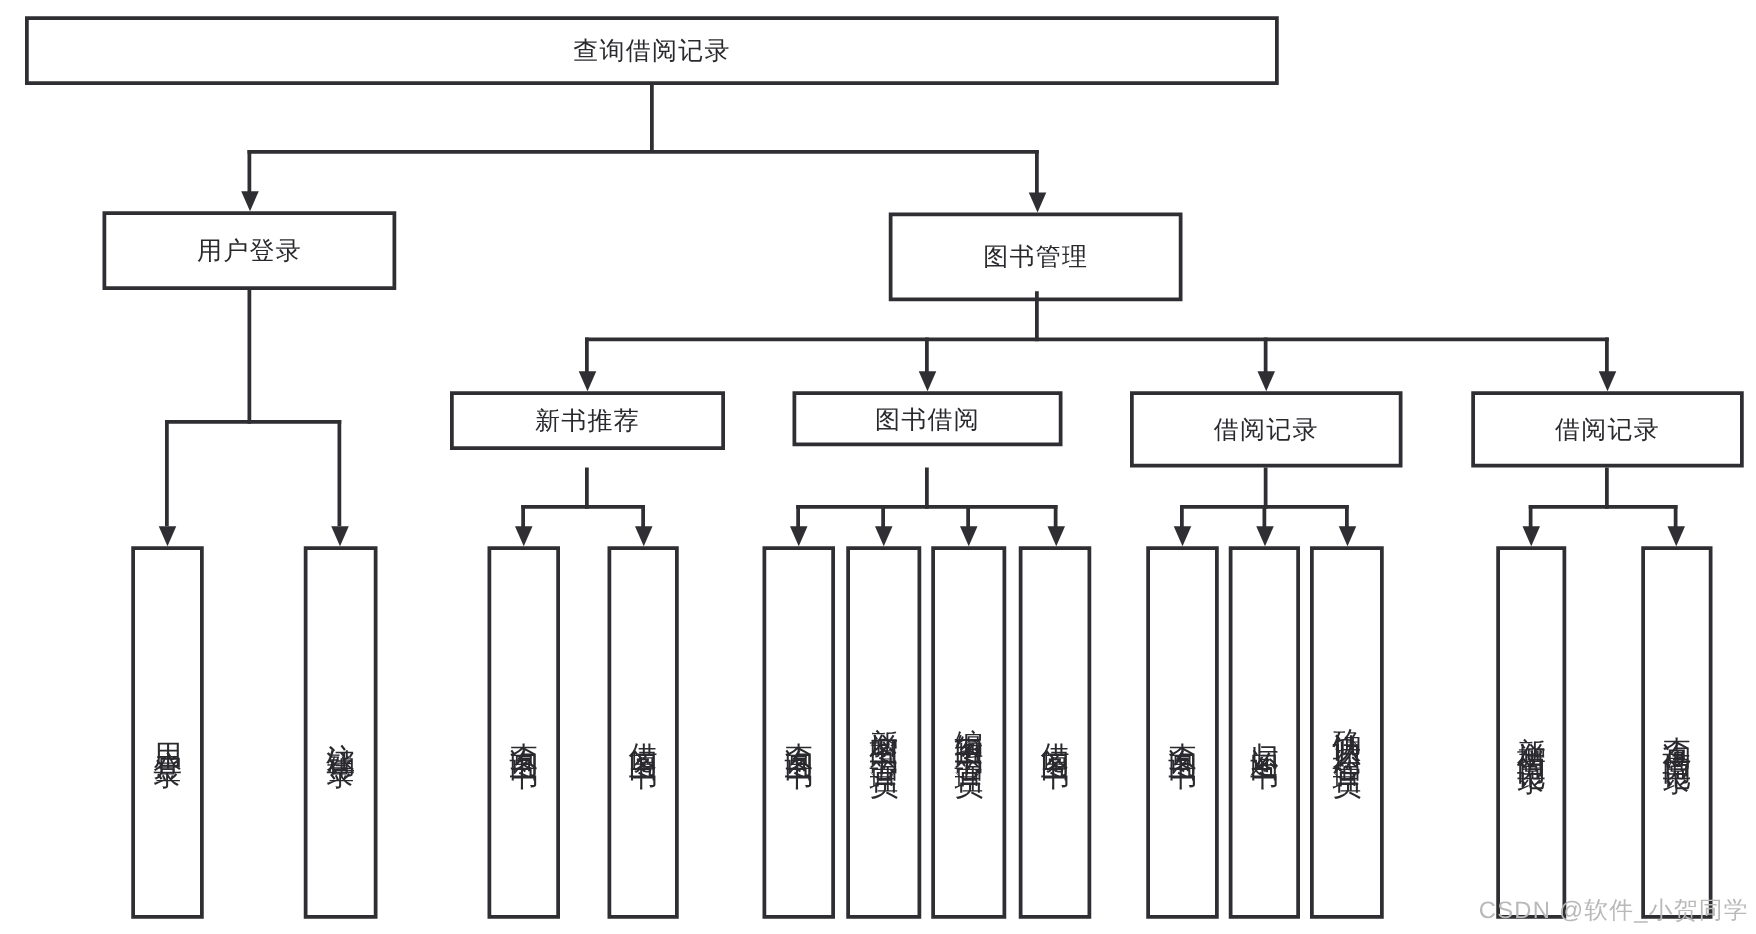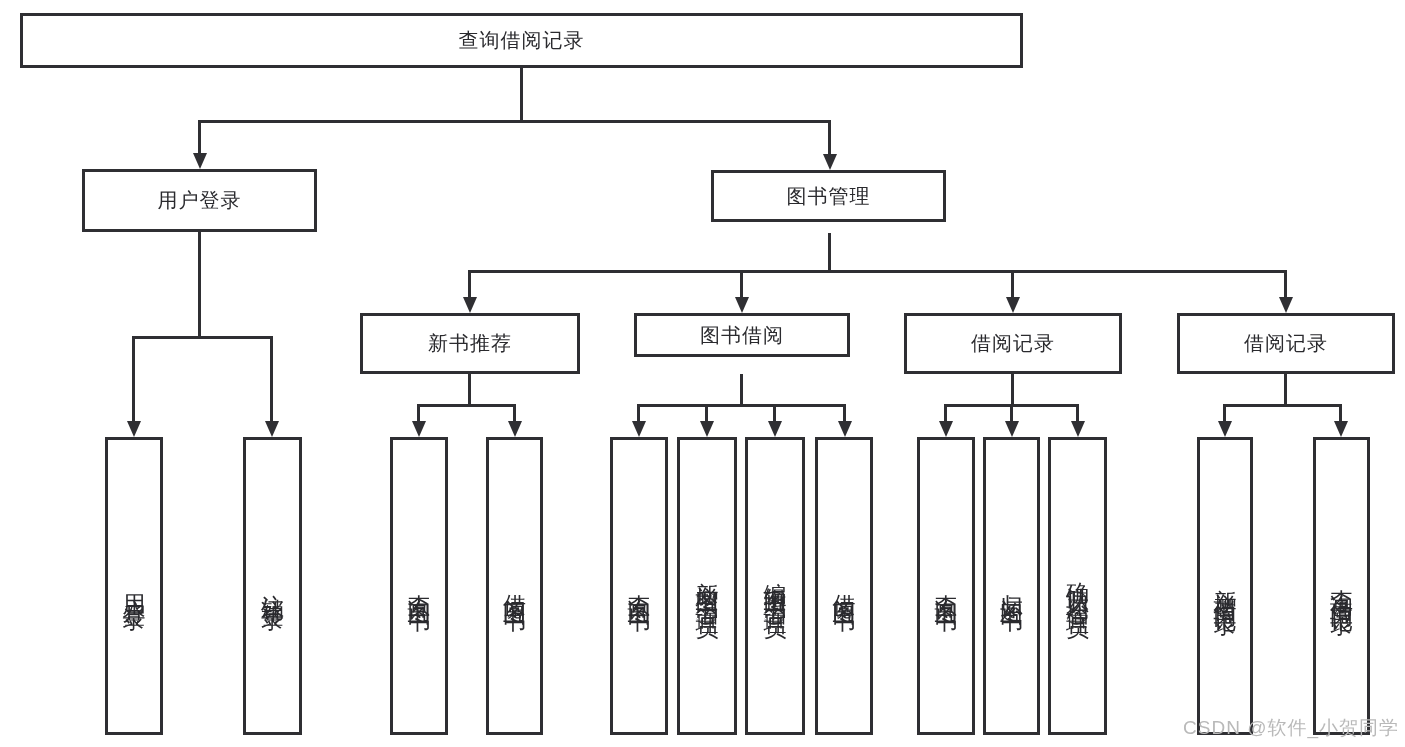--- a/index.html
+++ b/index.html
@@ -21,25 +21,25 @@
 <body>
 
 <div class="box h" style="left:20px;top:13px;width:1003px;height:55px">
   <span>查询借阅记录</span>
 </div>
 
 <div class="box h" style="left:82px;top:169px;width:235px;height:63px">
   <span>用户登录</span>
 </div>
 
-<div class="box h" style="left:711px;top:170px;width:235px;height:52px">
+<div class="box h" style="left:711px;top:170px;width:235px;height:71px">
   <span>图书管理</span>
 </div>
 
-<div class="box h" style="left:360px;top:313px;width:220px;height:61px">
+<div class="box h" style="left:360px;top:313px;width:220px;height:47px">
   <span>新书推荐</span>
 </div>
 
 <div class="box h" style="left:634px;top:313px;width:216px;height:44px">
   <span>图书借阅</span>
 </div>
 
 <div class="box h" style="left:904px;top:313px;width:218px;height:61px">
   <span>借阅记录</span>
 </div>

